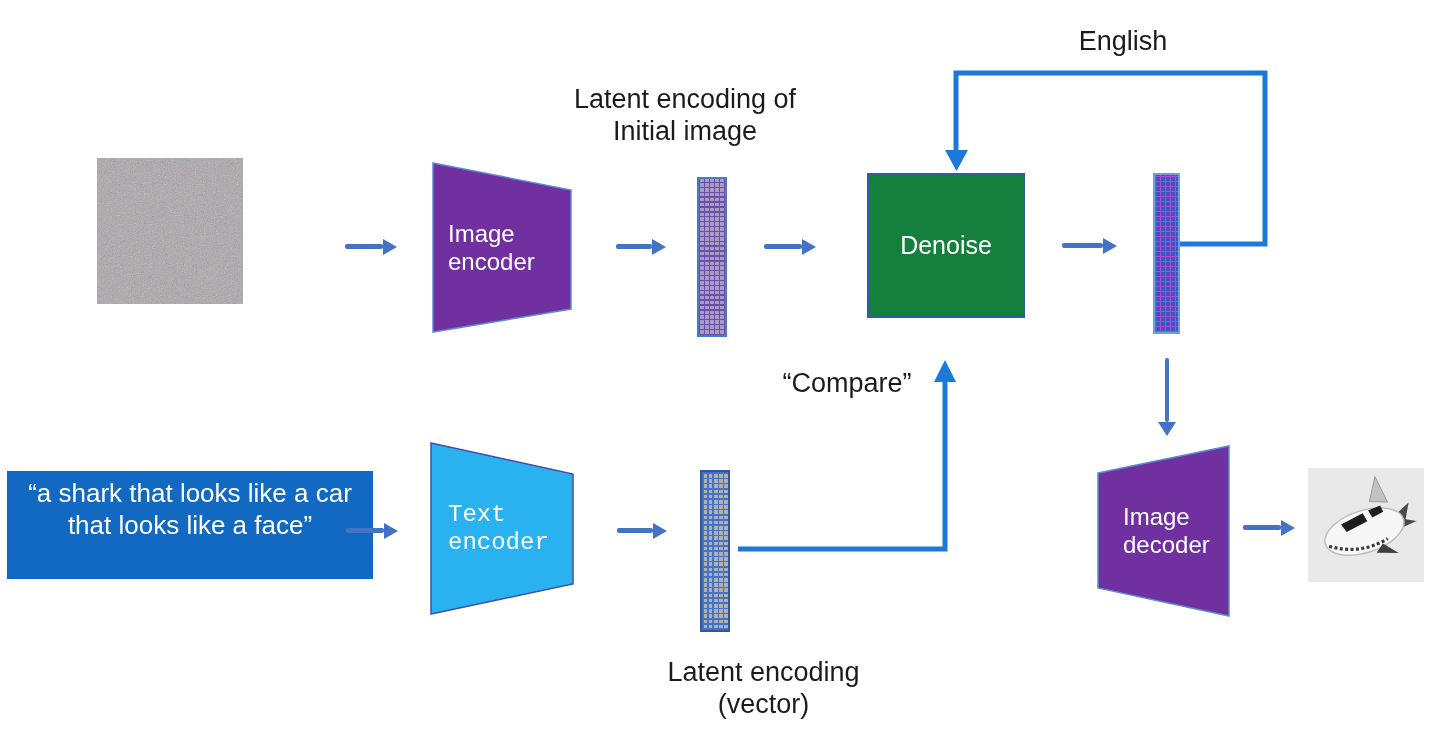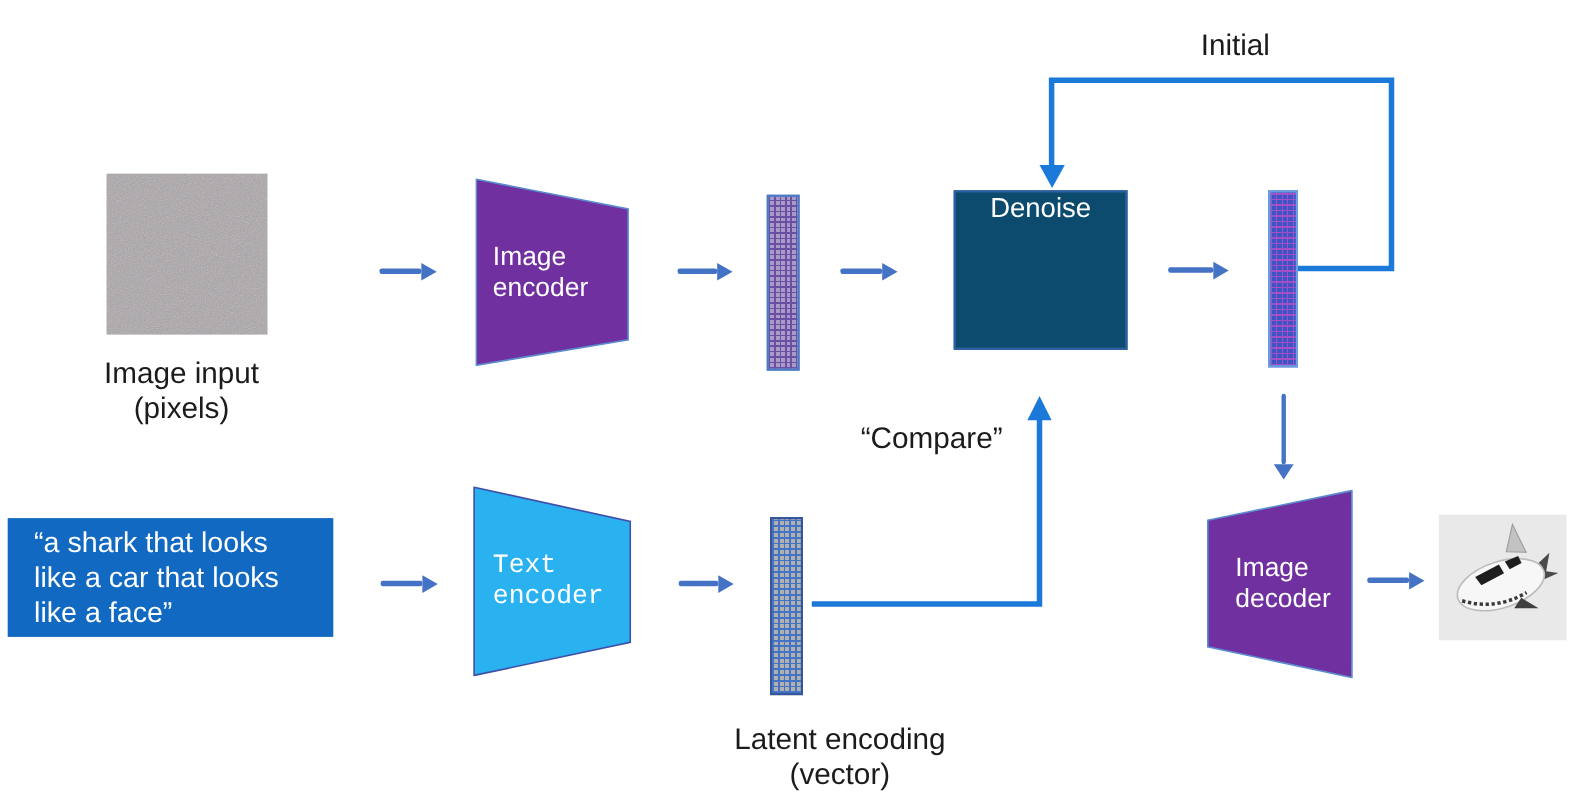--- a/index.html
+++ b/index.html
@@ -20,22 +20,22 @@
   .varrow .head{width:0;height:0;border-left:9px solid transparent;border-right:9px solid transparent;border-top:14px solid #4472c4;}
   
   .shape{position:absolute;}
   .shape svg{display:block;}
   .shape .shape-label{
     position:absolute;top:0;bottom:0;display:flex;align-items:center;
     color:#ffffff;font-size:24px;line-height:1.15;white-space:pre-line;
   }
   .denoise{
     position:absolute;left:867px;top:173px;width:158px;height:145px;
-    background:#0c4a6e;border:2.5px solid #2e5fa3;box-sizing:border-box;
-    display:flex;align-items:flex-start;justify-content:center;
+    background:#15803d;border:2.5px solid #2e5fa3;box-sizing:border-box;
+    display:flex;align-items:center;justify-content:center;
     color:#ffffff;font-size:25px;
   }
   
   .bar{position:absolute;box-sizing:border-box;}
   .bar-latent{
     background-color:#a89cc6;border:2px solid #4a7bc8;
     background-image:
       repeating-linear-gradient(0deg,#6b4fa4 0 1.4px,transparent 1.4px 4.9px),
       repeating-linear-gradient(90deg,#6b4fa4 0 1.4px,transparent 1.4px 4.9px);
   }
@@ -50,22 +50,22 @@
     background-image:
       repeating-linear-gradient(0deg,#a44fc8 0 1.3px,transparent 1.3px 5px),
       repeating-linear-gradient(90deg,#a44fc8 0 1.3px,transparent 1.3px 5px);
   }
   
   .noise-box{position:absolute;left:97px;top:158px;width:146px;height:146px;background:#a9a5a7;}
   .noise-box svg{position:absolute;left:0;top:0;}
   .noise-veil{position:absolute;inset:0;background:rgba(172,167,170,0.45);}
   
   .prompt-box{
-    position:absolute;left:7px;top:471px;width:296px;height:108px;background:#1169c1;
-    box-sizing:border-box;padding:7px 24px;color:#ffffff;font-size:26px;line-height:1.22;
+    position:absolute;left:7px;top:471px;width:366px;height:108px;background:#1169c1;
+    box-sizing:border-box;padding:7px 8px;color:#ffffff;font-size:26px;line-height:1.22;text-align:center;
   }
   
   .output-box{position:absolute;left:1308px;top:468px;width:116px;height:114px;background:#e9e9e9;}
   
   .overlay{position:absolute;left:0;top:0;pointer-events:none;}
 </style>
 </head>
 <body>
 
 <div class="canvas">
@@ -73,36 +73,36 @@
   <div class="noise-box">
     <svg width="146" height="146">
       <filter id="noiseF">
         <feTurbulence type="fractalNoise" baseFrequency="0.9" numOctaves="2" stitchTiles="stitch"></feTurbulence>
         <feColorMatrix type="saturate" values="0.45"></feColorMatrix>
       </filter>
       <rect width="146" height="146" filter="url(#noiseF)"></rect>
     </svg>
     <div class="noise-veil"></div>
   </div>
-  <div class="lbl" style="left:65px;top:324px;width:200px;">Image input
-(pixels)</div>
 
   <div class="harrow" style="left:345px;top:238px;width:52px;">
     <div class="shaft"></div>
     <div class="head"></div>
   </div>
 
   <div class="shape" style="left:432px;top:162px;width:140px;height:171px;">
     <svg width="140" height="171">
       <polygon points="1,1 139,28 139,147 1,170" stroke-width="1.5" stroke="#5b8bd0" fill="#7030a0"></polygon>
     </svg>
     <div class="shape-label" style="left:16px;">Image
 encoder</div>
   </div>
 
+  <div class="lbl" style="left:545px;top:84px;width:280px;">Latent encoding of
+Initial image</div>
 
   <div class="harrow" style="left:616px;top:238px;width:50px;">
     <div class="shaft"></div>
     <div class="head"></div>
   </div>
 
   <div class="bar bar-latent" style="left:697px;top:177px;width:30px;height:160px;"></div>
 
   <div class="harrow" style="left:764px;top:238px;width:52px;">
     <div class="shaft"></div>
@@ -113,30 +113,30 @@
     <span>Denoise</span>
   </div>
 
   <div class="harrow" style="left:1062px;top:237px;width:55px;">
     <div class="shaft"></div>
     <div class="head"></div>
   </div>
 
   <div class="bar bar-updated" style="left:1153px;top:173px;width:27px;height:161px;"></div>
 
-  <div class="lbl" style="left:1043px;top:26px;width:160px;">Initial</div>
+  <div class="lbl" style="left:1043px;top:26px;width:160px;">English</div>
 
   <svg class="overlay" width="1440" height="735">
     <path d="M1180 244 H1265 V73 H956 V150" fill="none" stroke-width="5" stroke="#1b79da"></path>
     <path d="M945 150 L968 150 L956.5 171 Z" fill="#1b79da"></path>
     <path d="M738 549 H945 V380" fill="none" stroke-width="5" stroke="#1b79da"></path>
     <path d="M934 382 L956 382 L945 360 Z" fill="#1b79da"></path>
   </svg>
 
-  <div class="lbl" style="left:747px;top:383px;width:200px;">“Compare”</div>
+  <div class="lbl" style="left:747px;top:368px;width:200px;">“Compare”</div>
 
   <div class="varrow" style="left:1158px;top:358px;height:78px;">
     <div class="shaft"></div>
     <div class="head"></div>
   </div>
 
   <div class="shape" style="left:1097px;top:445px;width:133px;height:172px;">
     <svg width="133" height="172">
       <polygon points="1,28 132,1 132,171 1,143" stroke-width="1.5" stroke="#5b8bd0" fill="#7030a0"></polygon>
     </svg>

